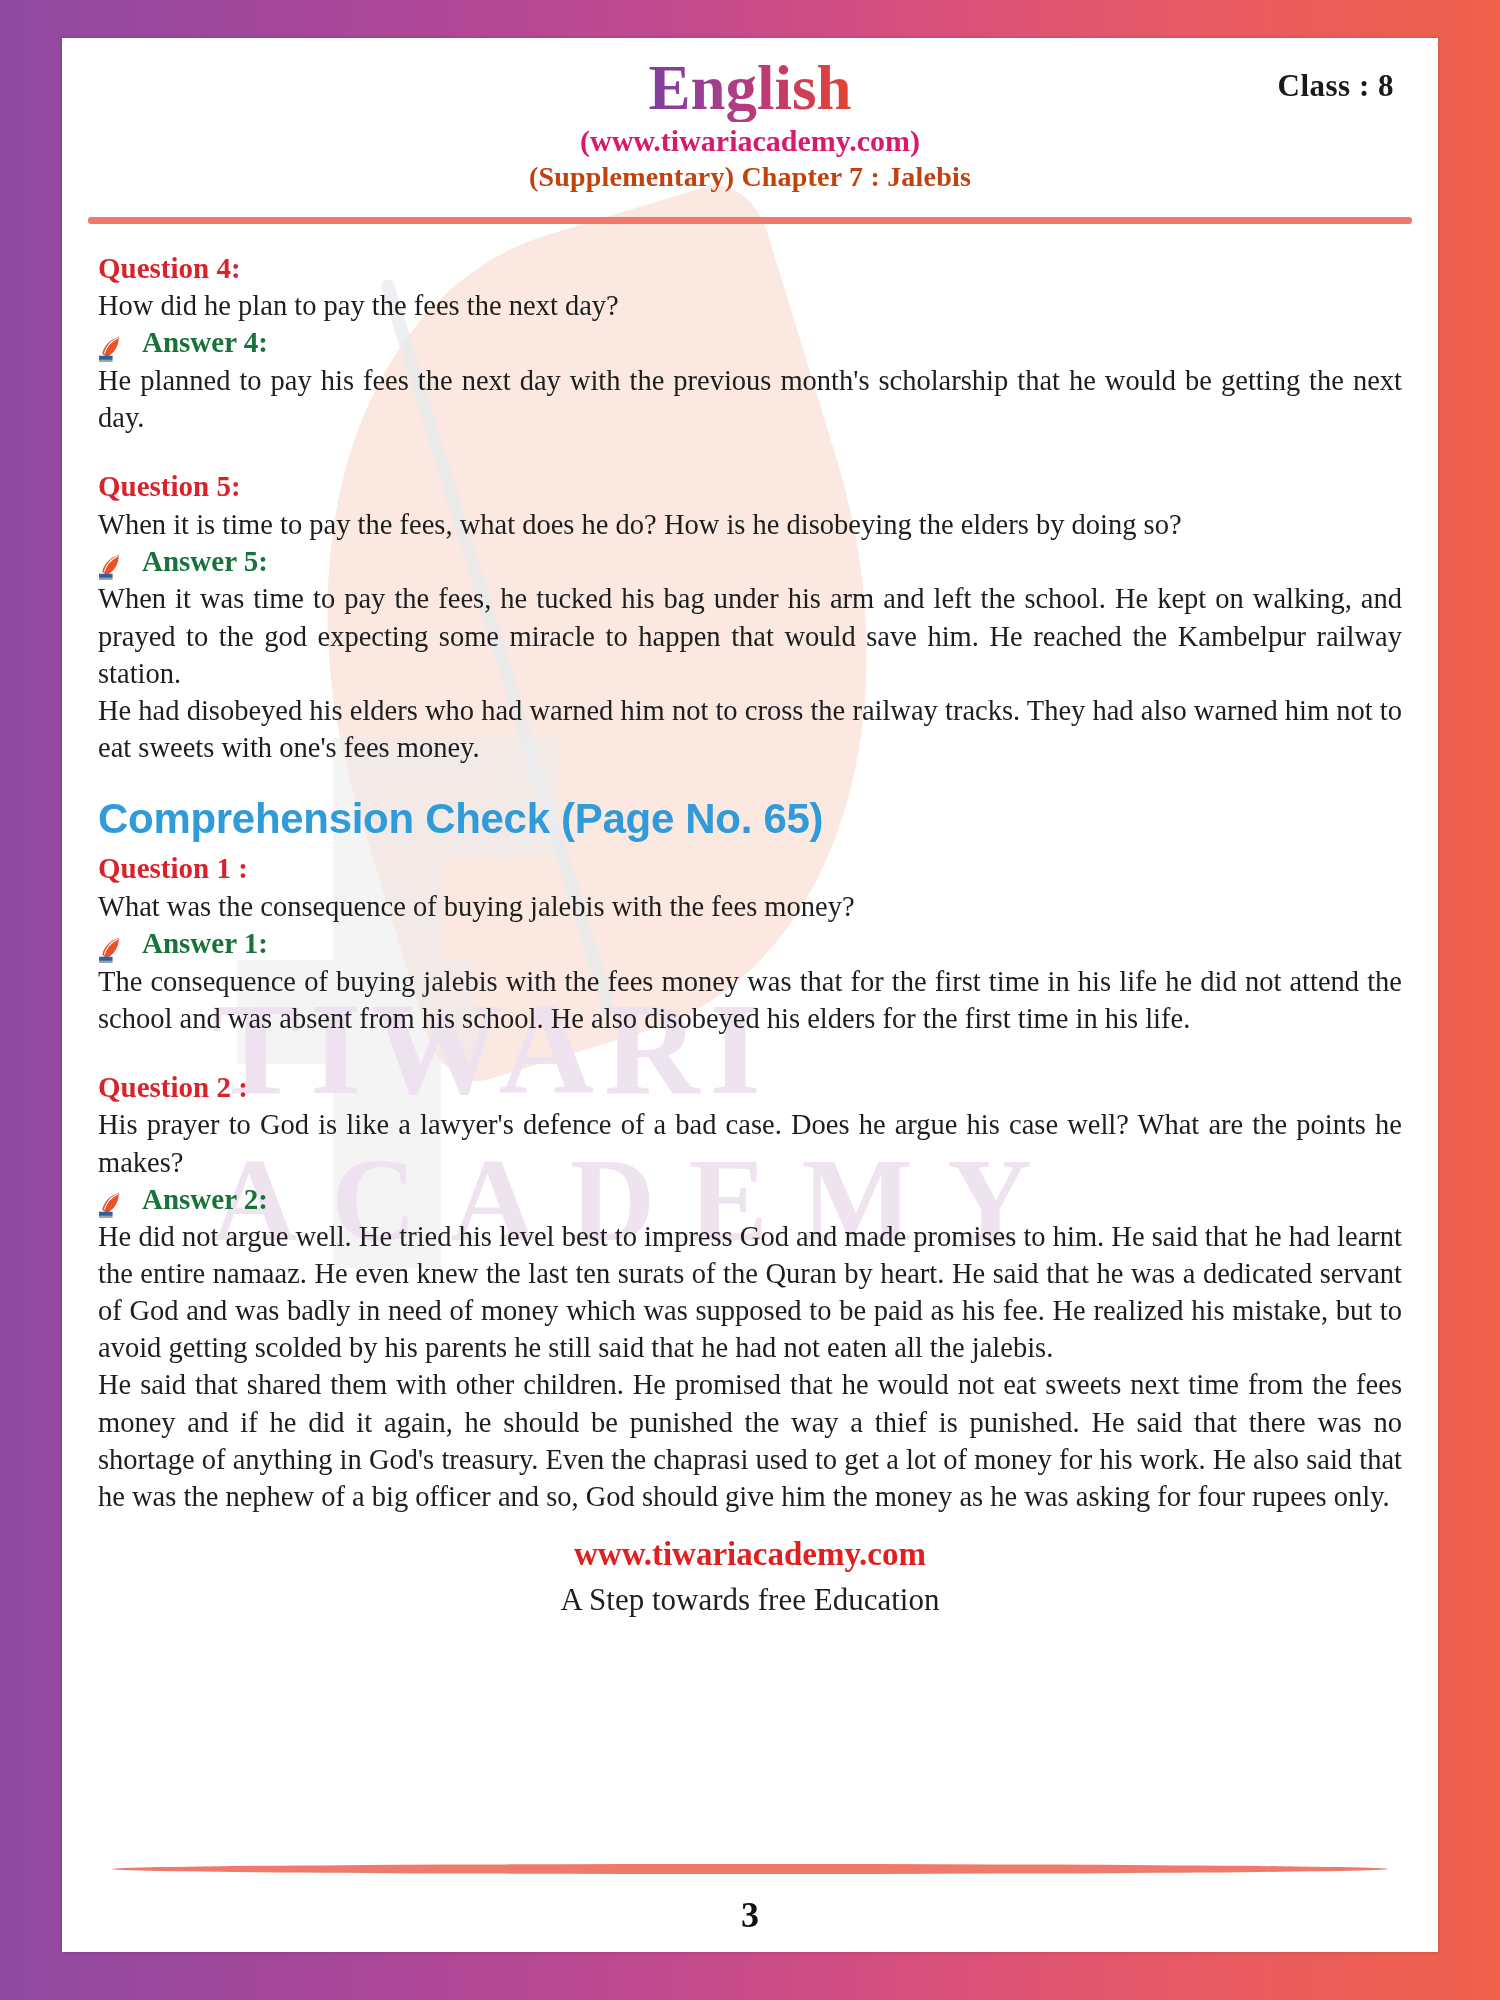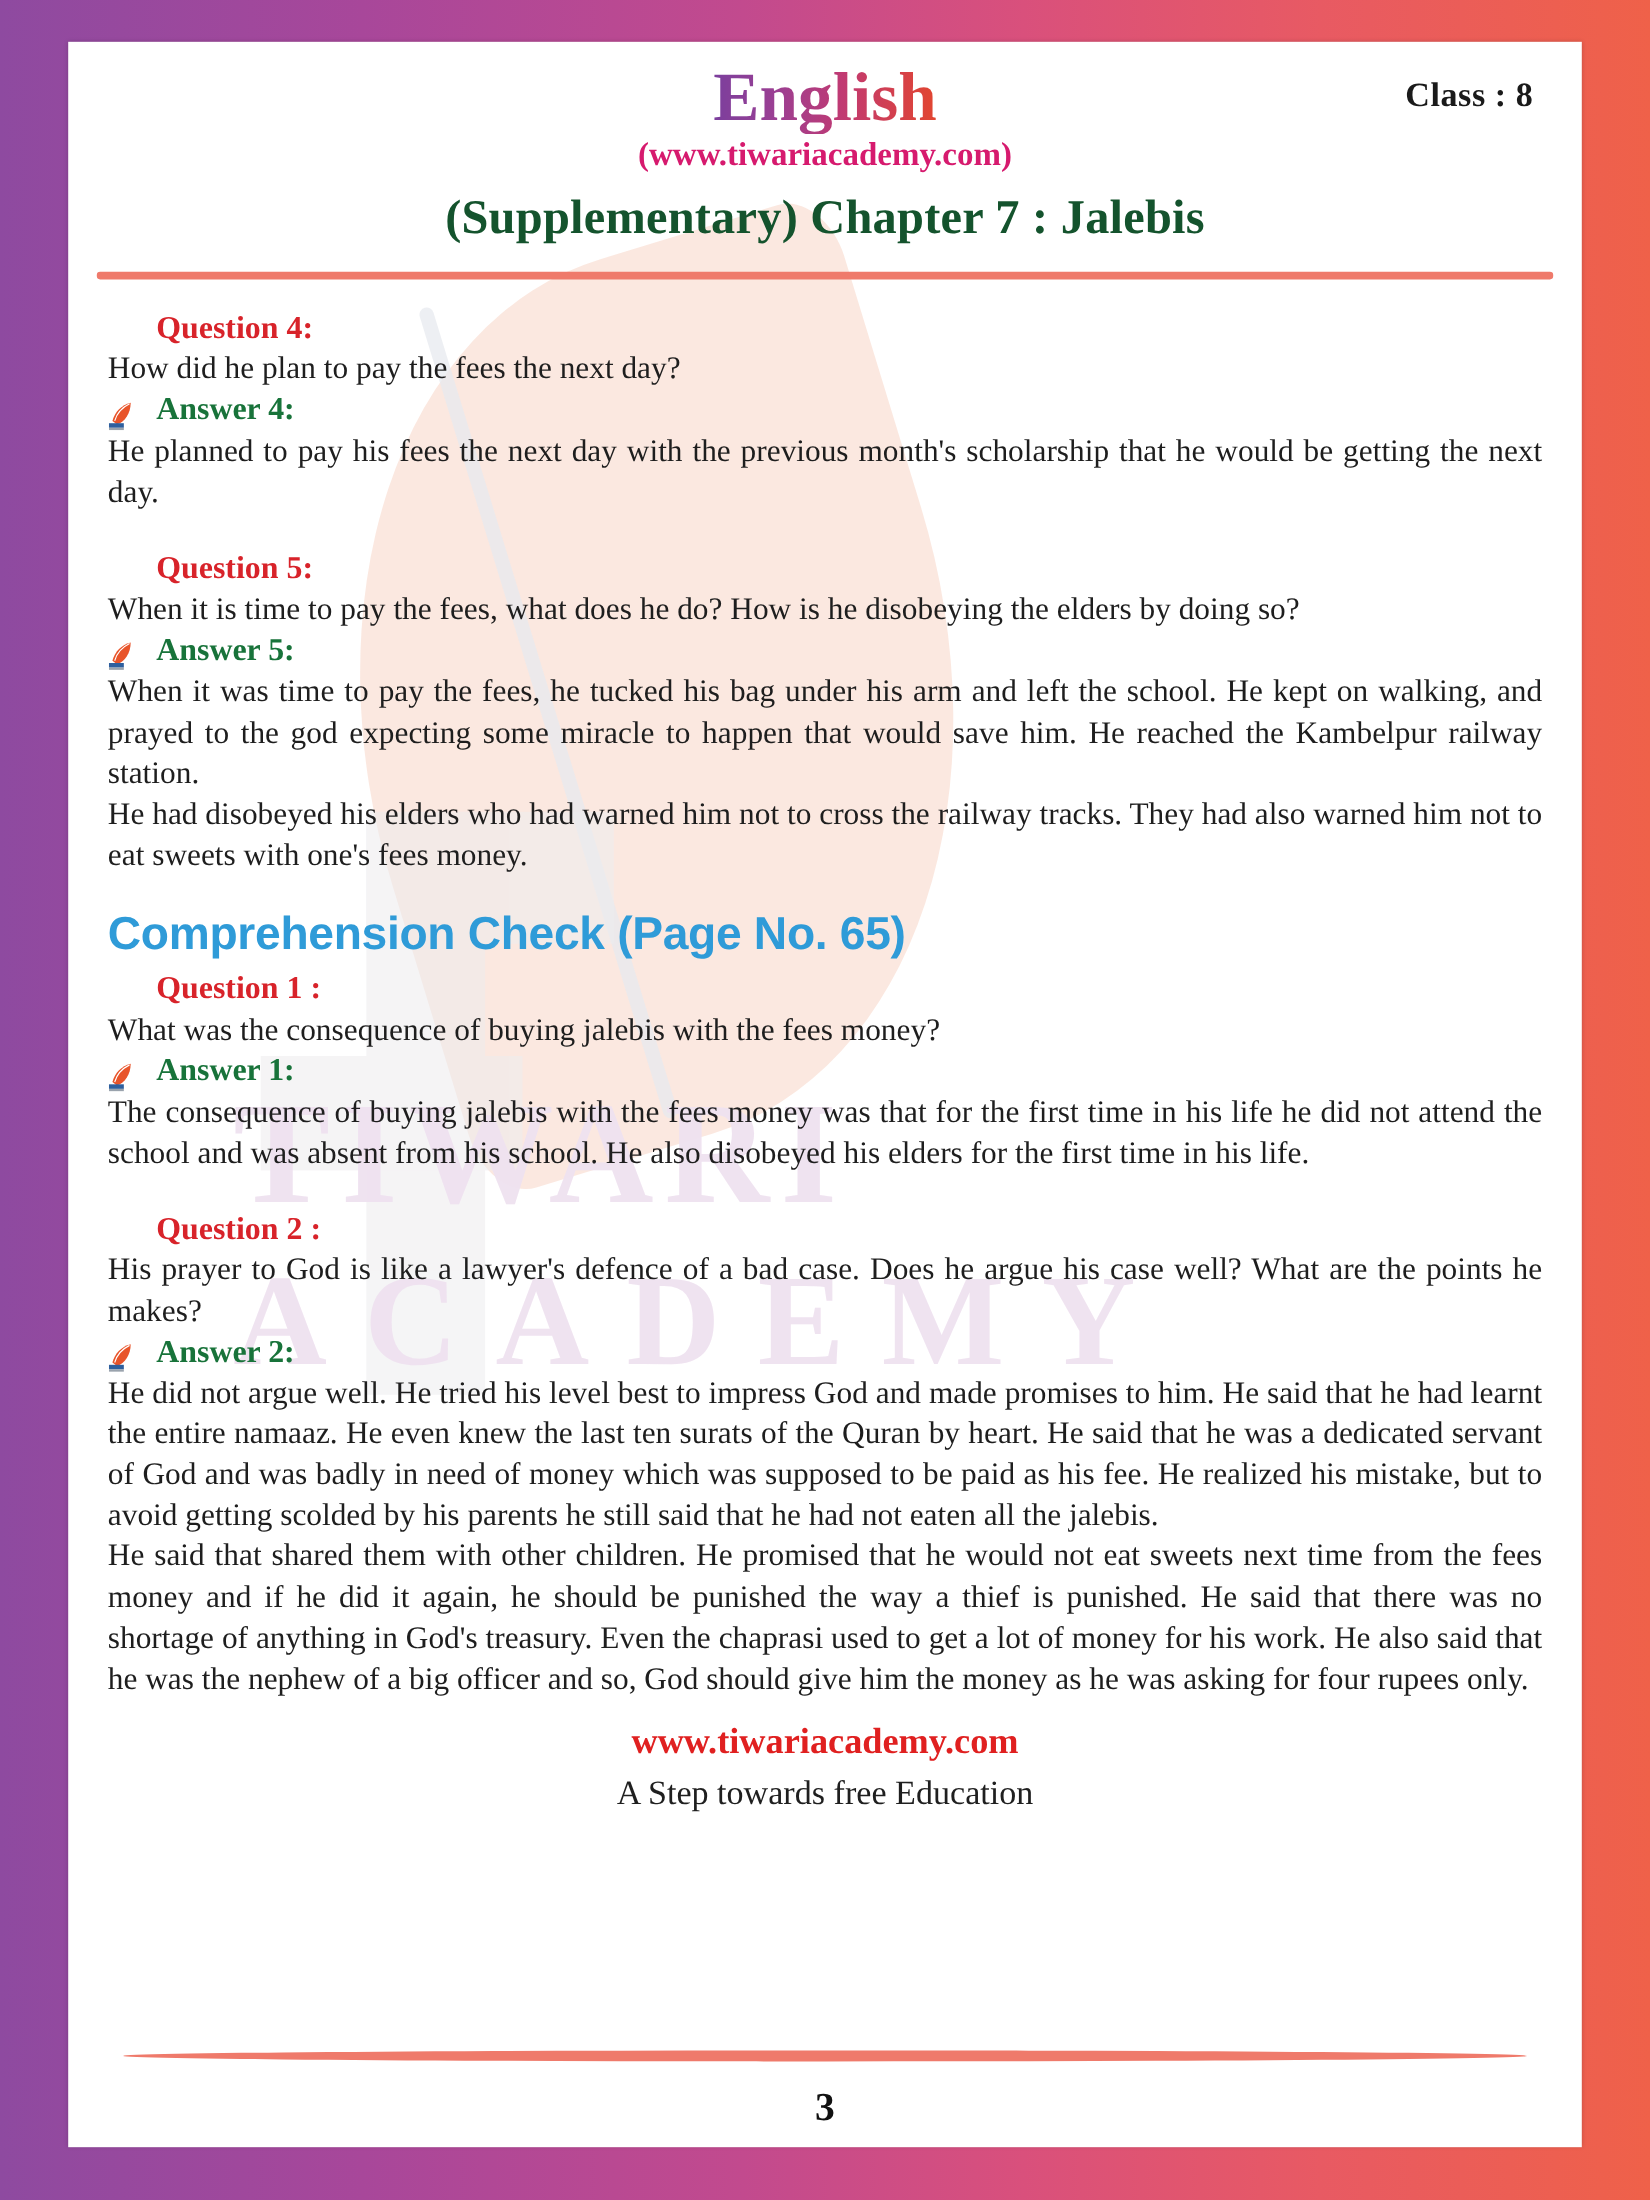--- a/index.html
+++ b/index.html
@@ -129,23 +129,23 @@
     font-family: "Liberation Serif", serif;
     font-weight: bold;
     font-size: 30px;
     color: #d61a6e;
     margin-top: 2px;
     letter-spacing: 0px;
   }
   .chapter-title {
     font-family: "Liberation Serif", serif;
     font-weight: bold;
-    font-size: 44px;
-    color: #14532d;
-    margin-top: 14px;
+    font-size: 28px;
+    color: #c2410c;
+    margin-top: 3px;
     letter-spacing: .2px;
   }
   .header-rule {
     position: relative;
     z-index: 2;
     height: 7px;
     margin: 16px 26px 0 26px;
     background: #ef7a6b;
     border-radius: 3px;
   }
@@ -158,21 +158,20 @@
     font-size: 27.5px;
     line-height: 1.30;
     color: #1e1e1e;
   }
   .q-label {
     font-family: "Liberation Serif", serif;
     font-weight: bold;
     font-size: 29px;
     color: #d8232a;
     margin-top: 2px;
-    margin-left: 44px;
   }
   .q-text {
     font-family: "Liberation Serif", serif;
     font-size: 28.5px;
     color: #1e1e1e;
     text-align: justify;
     text-justify: inter-word;
   }
   .a-label {
     font-family: "Liberation Serif", serif;

